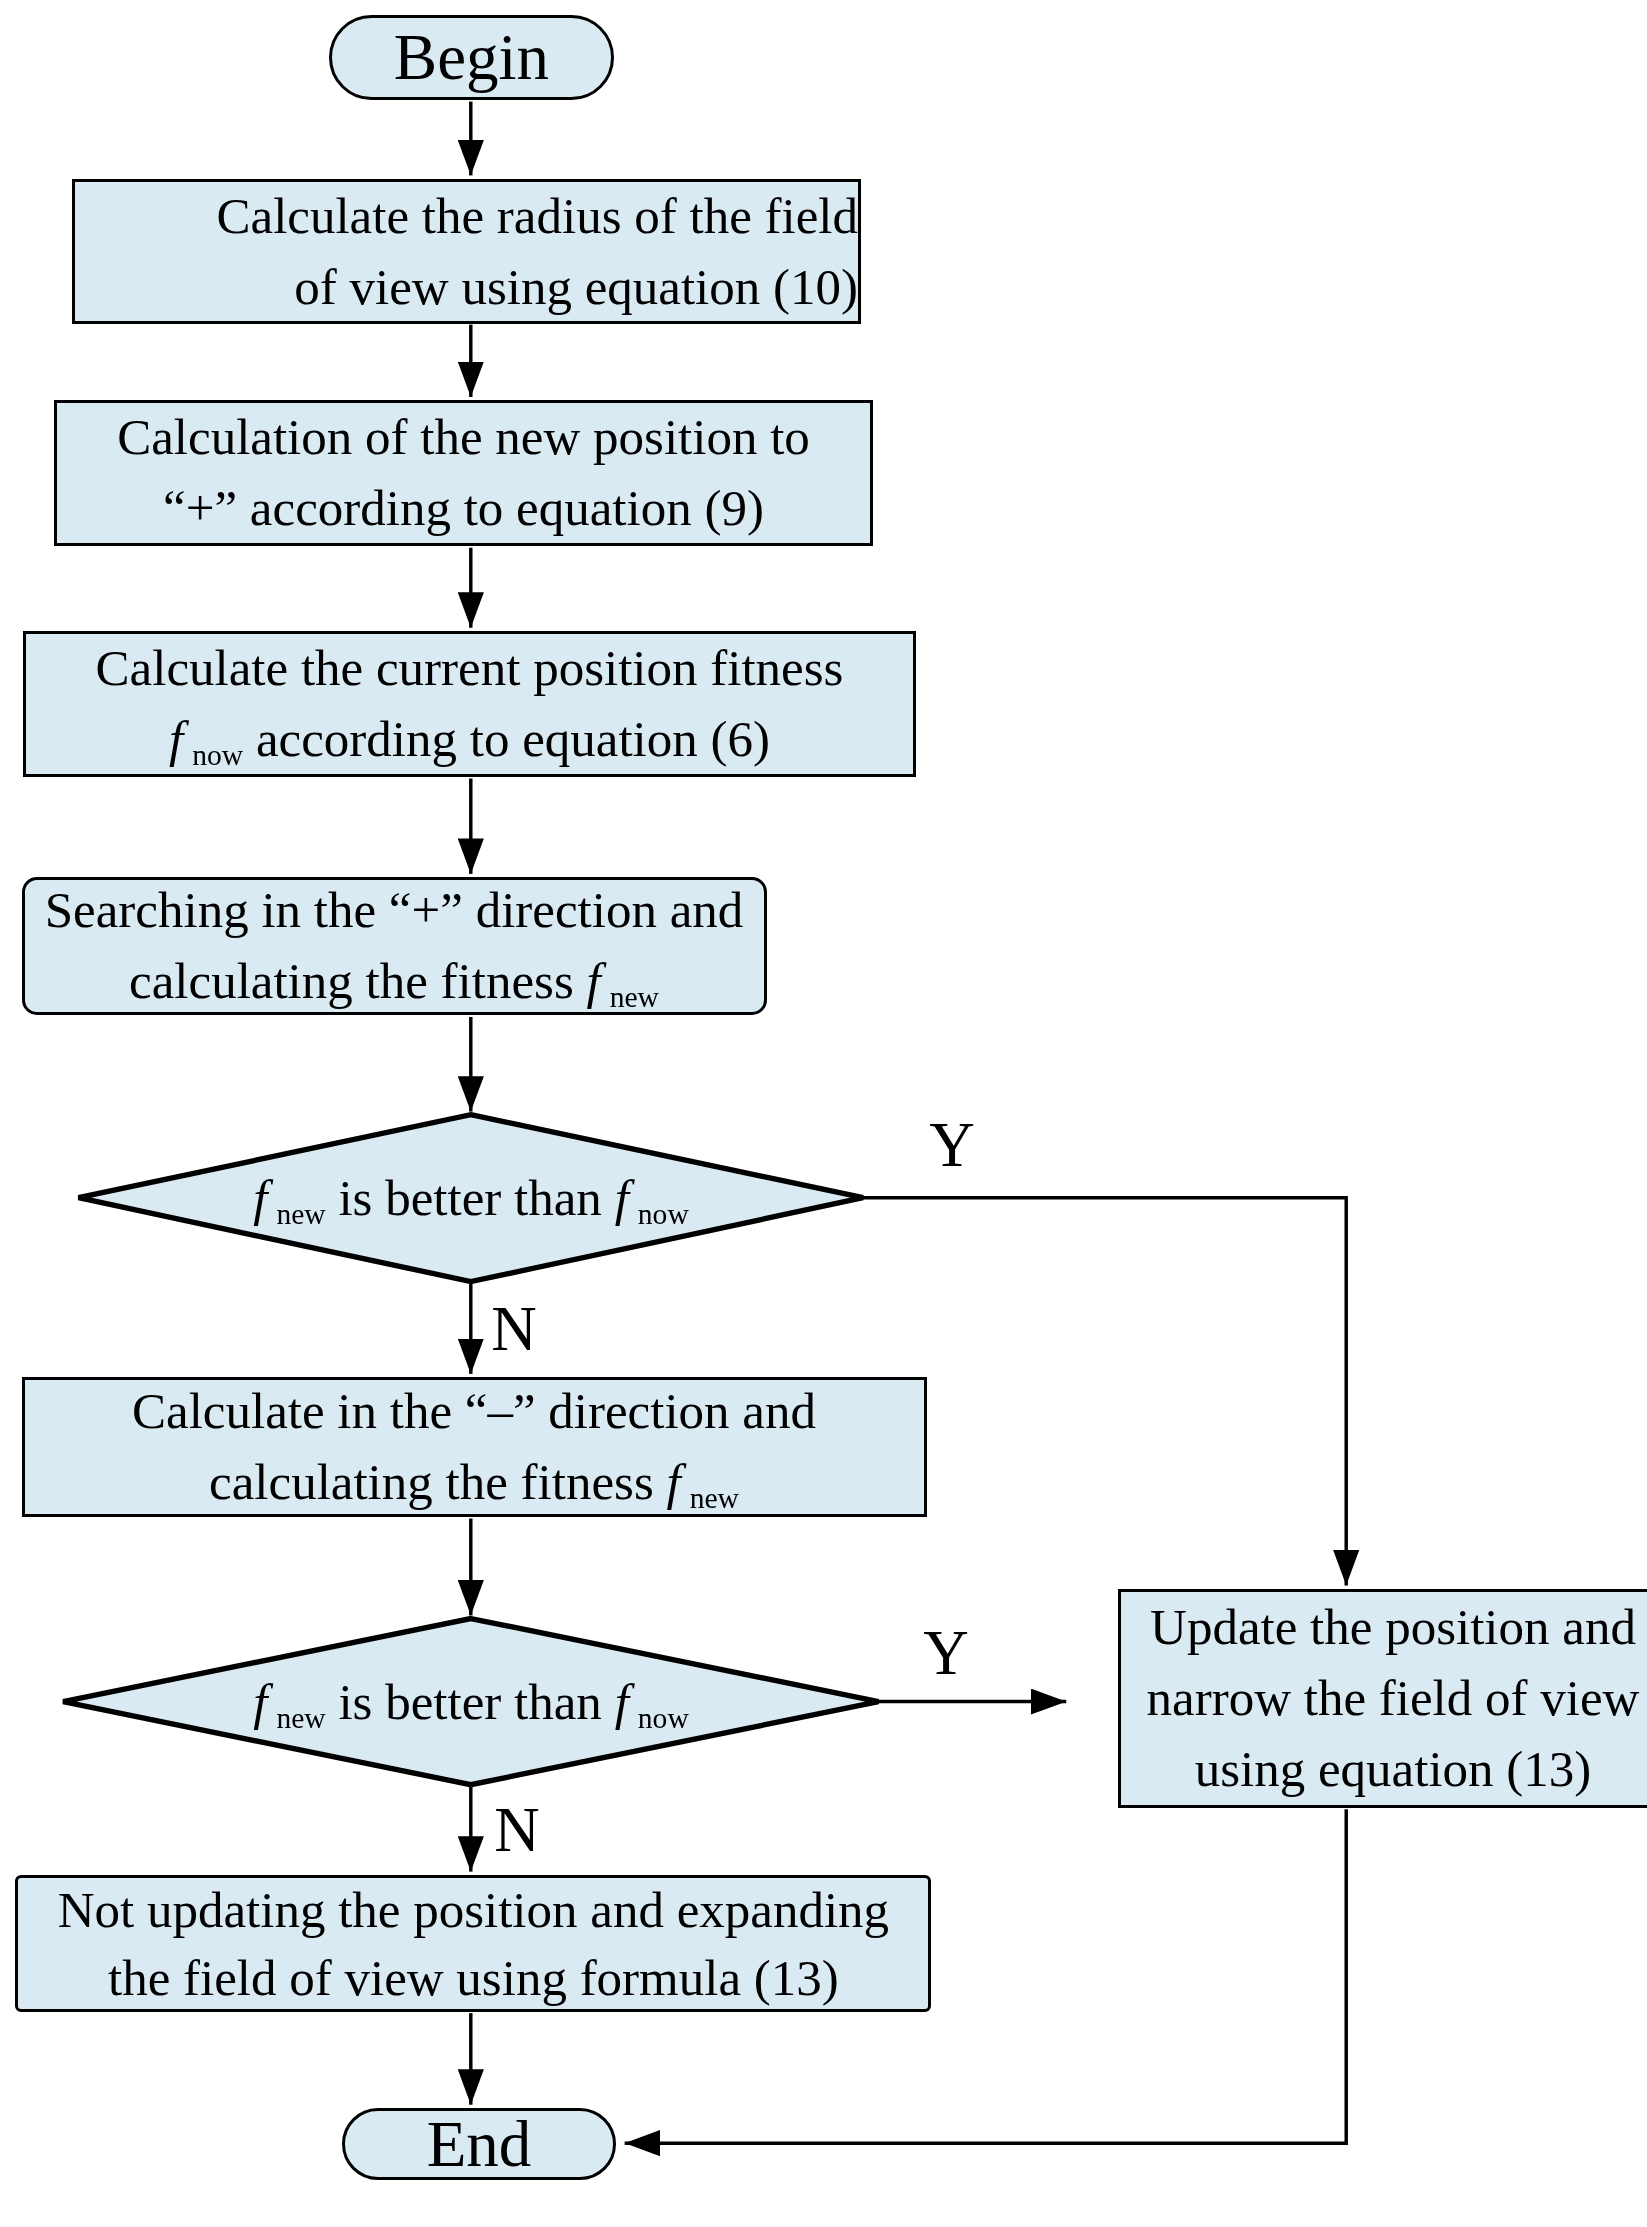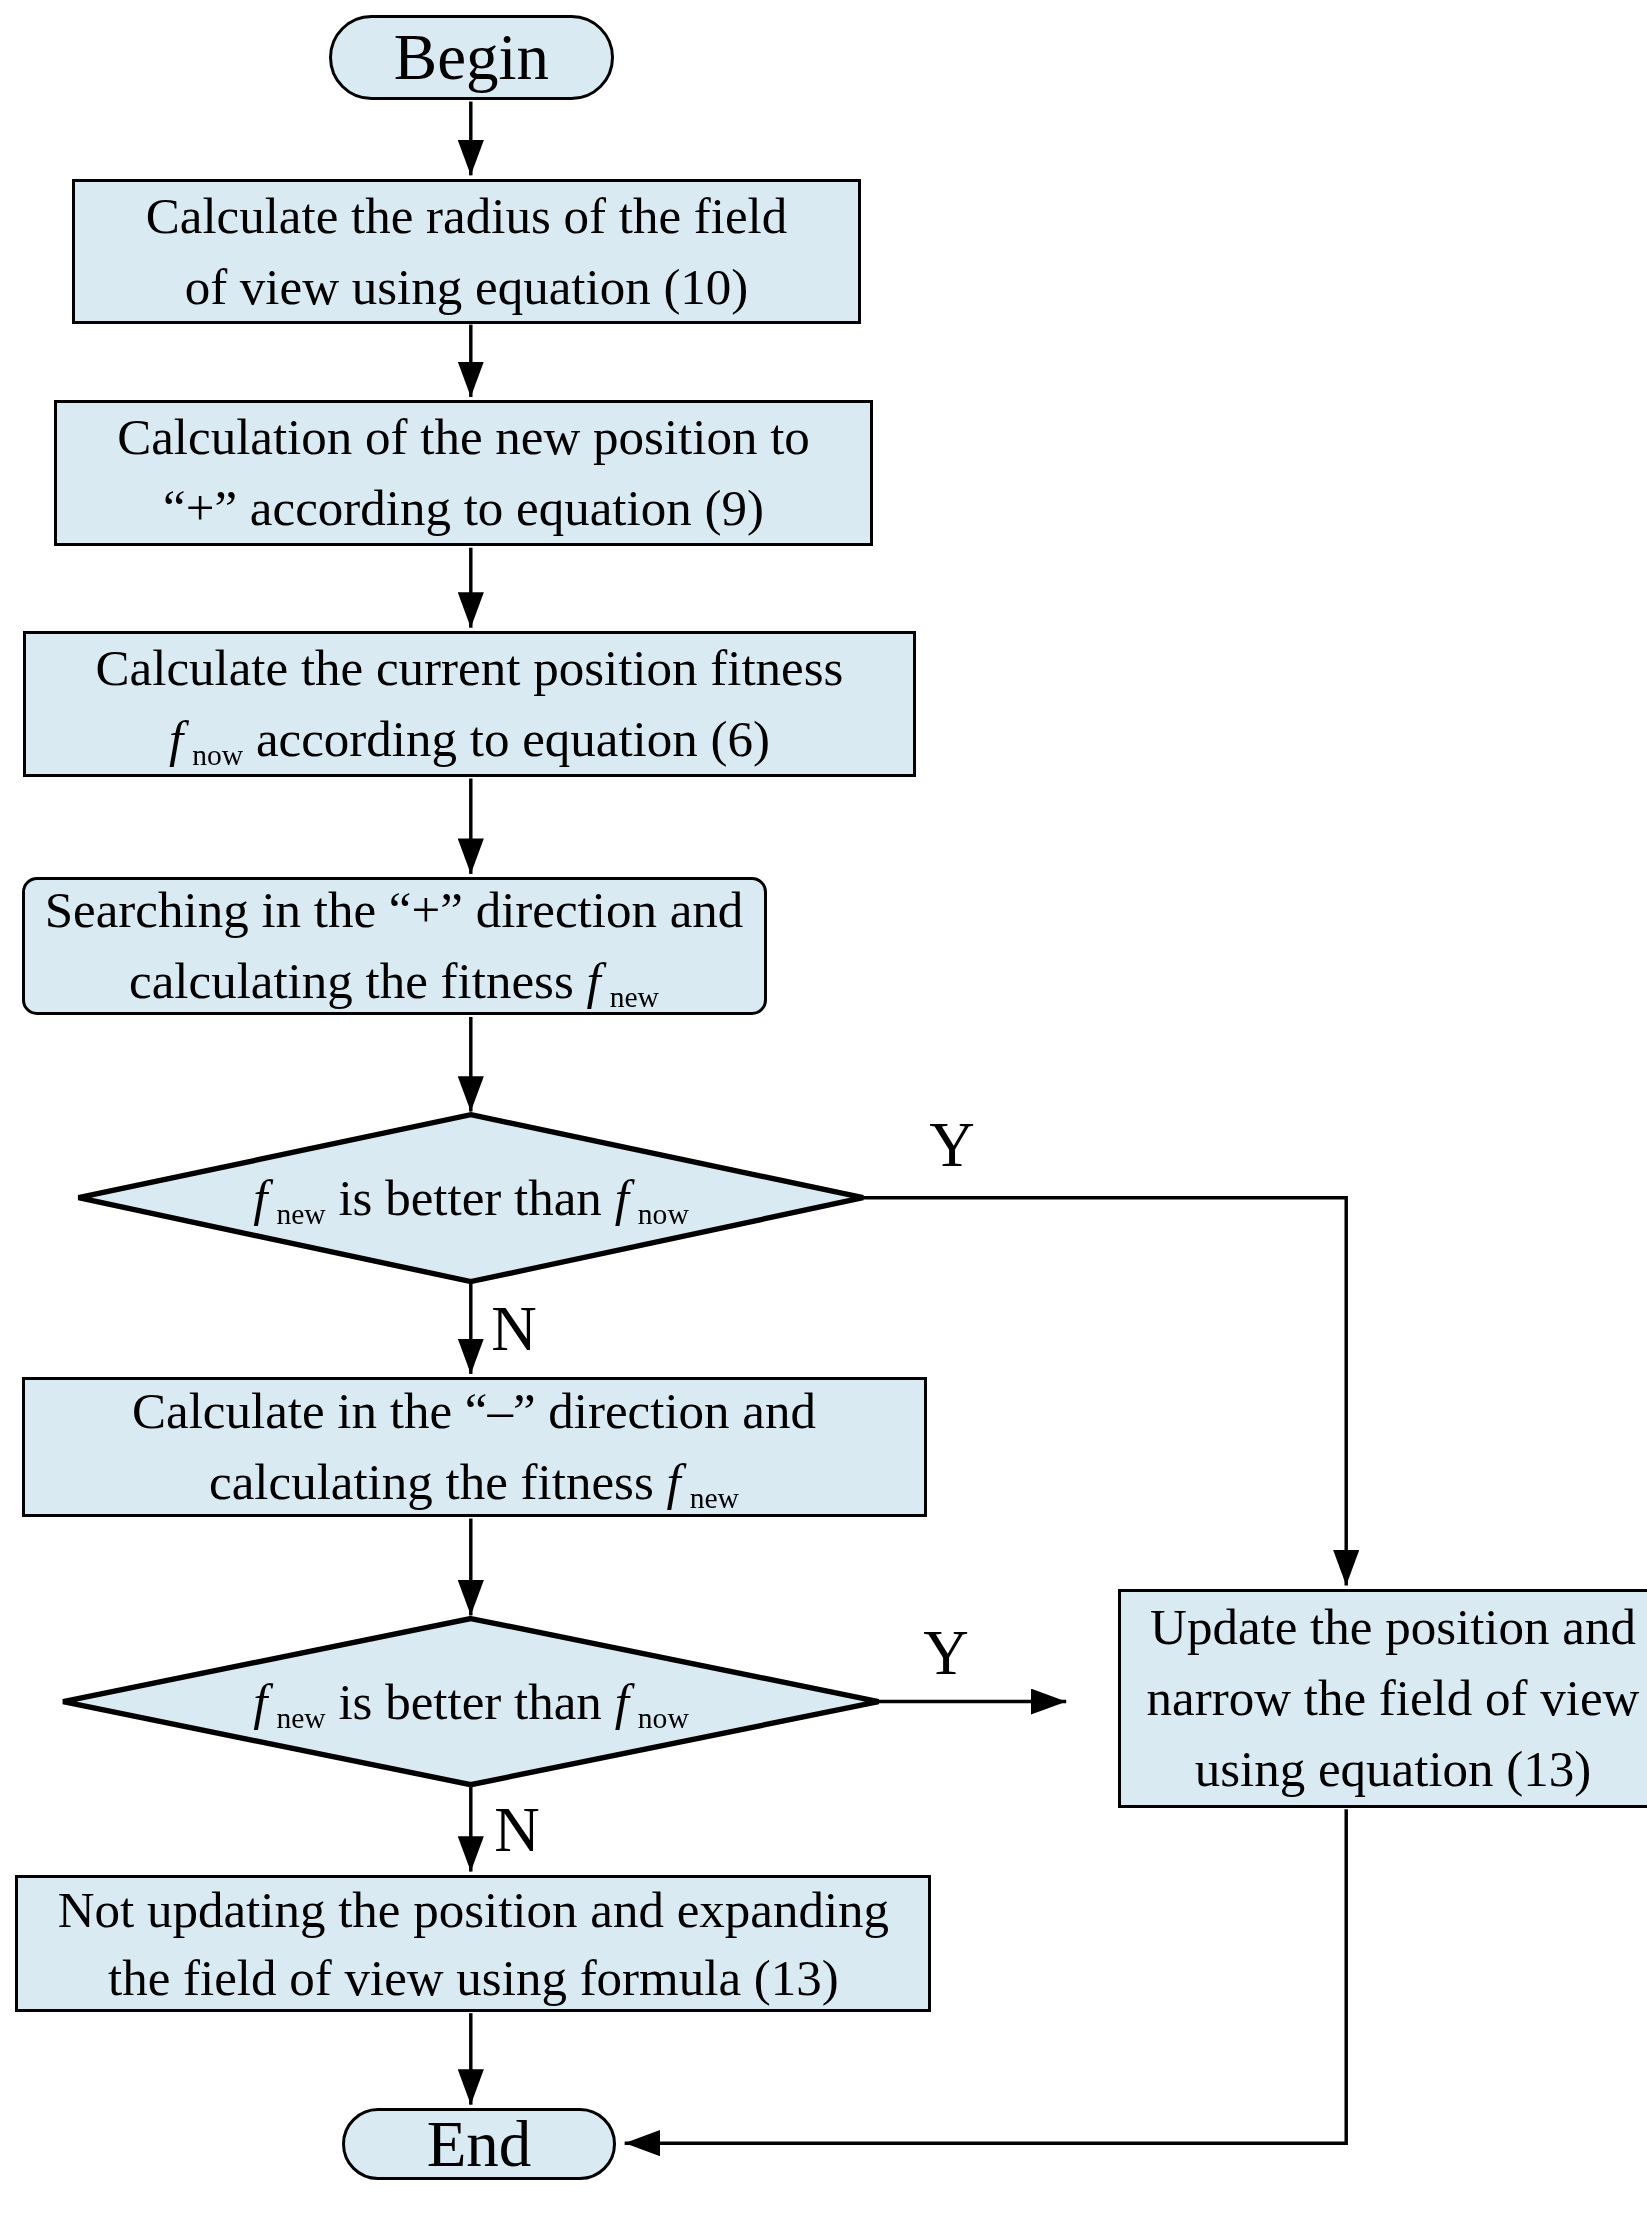--- a/index.html
+++ b/index.html
@@ -70,21 +70,21 @@
     <path class="edge" d="M1750 2352 V2786 H812" marker-end="url(#ah)"></path>
 
     <polygon class="dshape" points="612,1449 1122,1557 612,1666 102,1557"></polygon>
     <polygon class="dshape" points="612,2104 1142,2212 612,2320 82,2212"></polygon>
   </svg>
 
   <div class="node pill" style="left:329px;top:15.4px;width:285px;height:85px;">
     <span class="nline">Begin</span>
   </div>
 
-  <div class="node" style="left:72px;top:179px;width:789px;height:145px;">
+  <div class="node" style="left:72px;top:179px;width:789px;height:145px;align-items:flex-end;">
     <span class="nline">Calculate the radius of the field</span>
     <span class="nline">of view using equation (10)</span>
   </div>
 
   <div class="node" style="left:54px;top:400px;width:819px;height:146px;">
     <span class="nline">Calculation of the new position to</span>
     <span class="nline">“+” according to equation (9)</span>
   </div>
 
   <div class="node" style="left:23px;top:631px;width:893px;height:146px;">
@@ -105,21 +105,21 @@
   </div>
 
   <div class="dtext" style="left:471px;top:1702px;"><span class="fv">f</span><sub class="fs">new</sub><span> is better than </span><span class="fv">f</span><sub class="fs">now</sub></div>
 
   <div class="node" style="left:1070px;top:1589px;width:550px;height:219px;margin-left:48px;">
     <span class="nline">Update the position and</span>
     <span class="nline">narrow the field of view</span>
     <span class="nline">using equation (13)</span>
   </div>
 
-  <div class="node" style="left:15.4px;top:1875px;width:916px;height:137px;line-height:68px;">
+  <div class="node" style="left:15.4px;top:1875px;width:916px;height:137px;line-height:68px;border-radius:6px;">
     <span class="nline">Not updating the position and expanding</span>
     <span class="nline">the field of view using formula (13)</span>
   </div>
 
   <div class="node pill" style="left:342px;top:2108px;width:274px;height:72px;">
     <span class="nline">End</span>
   </div>
 
   <div class="elabel" style="left:952px;top:1145px;">Y</div>
   <div class="elabel" style="left:514px;top:1329px;">N</div>

